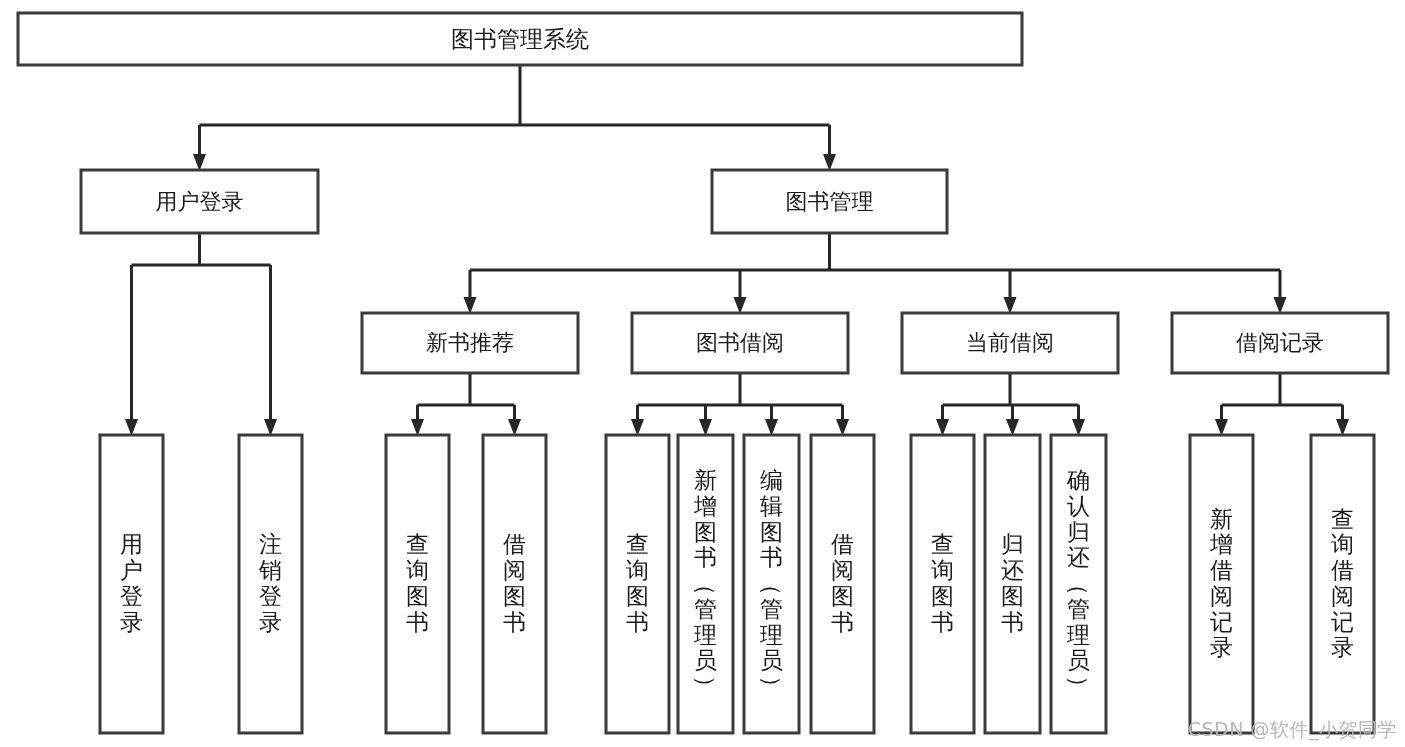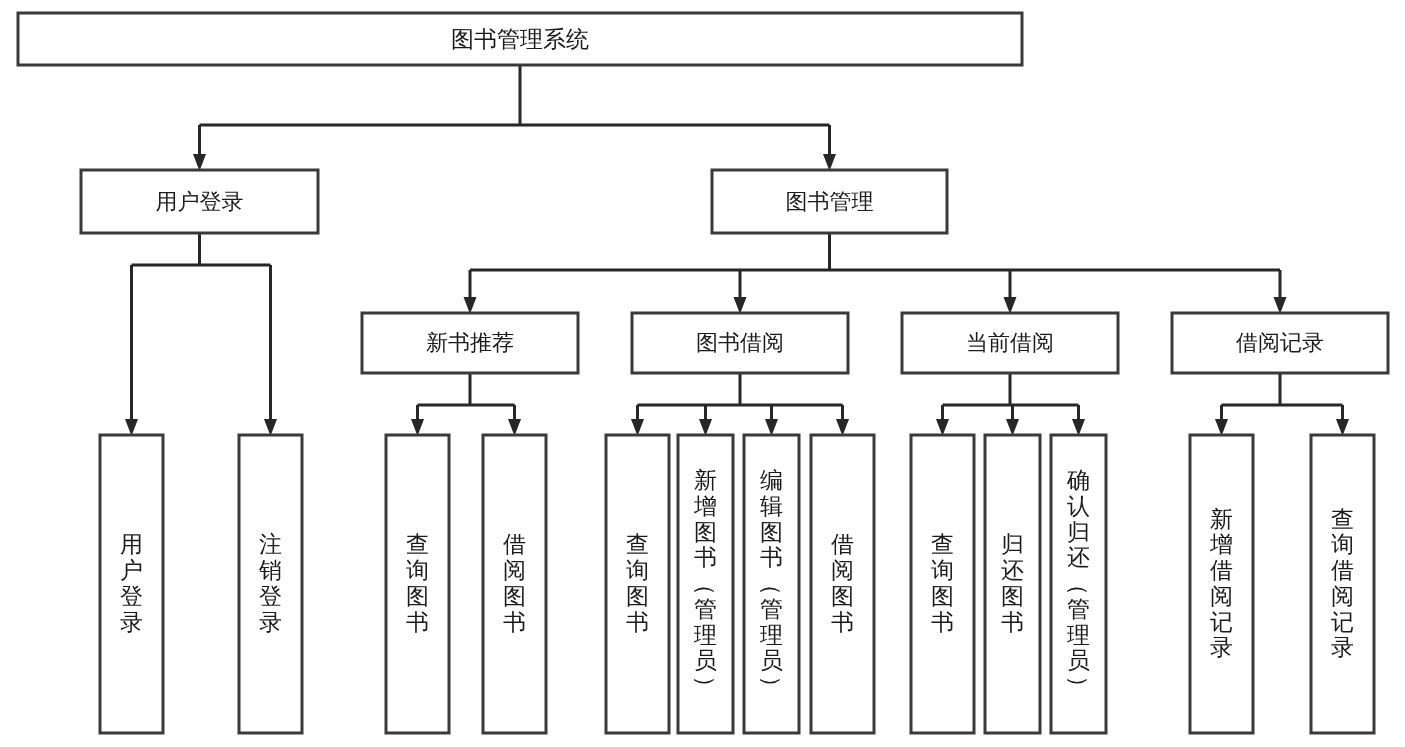--- a/index.html
+++ b/index.html
@@ -312,14 +312,15 @@
       <div class="vlabel-wrap" style="left: 1311px; width: 63px; top: 506.72px;">
         <span class="ch">查</span>
         <span class="ch">询</span>
         <span class="ch">借</span>
         <span class="ch">阅</span>
         <span class="ch">记</span>
         <span class="ch">录</span>
       </div>
     </div>
 
+  <div id="watermark">CSDN @软件_小贺同学</div>
 
 </div>
 
 </body></html>

